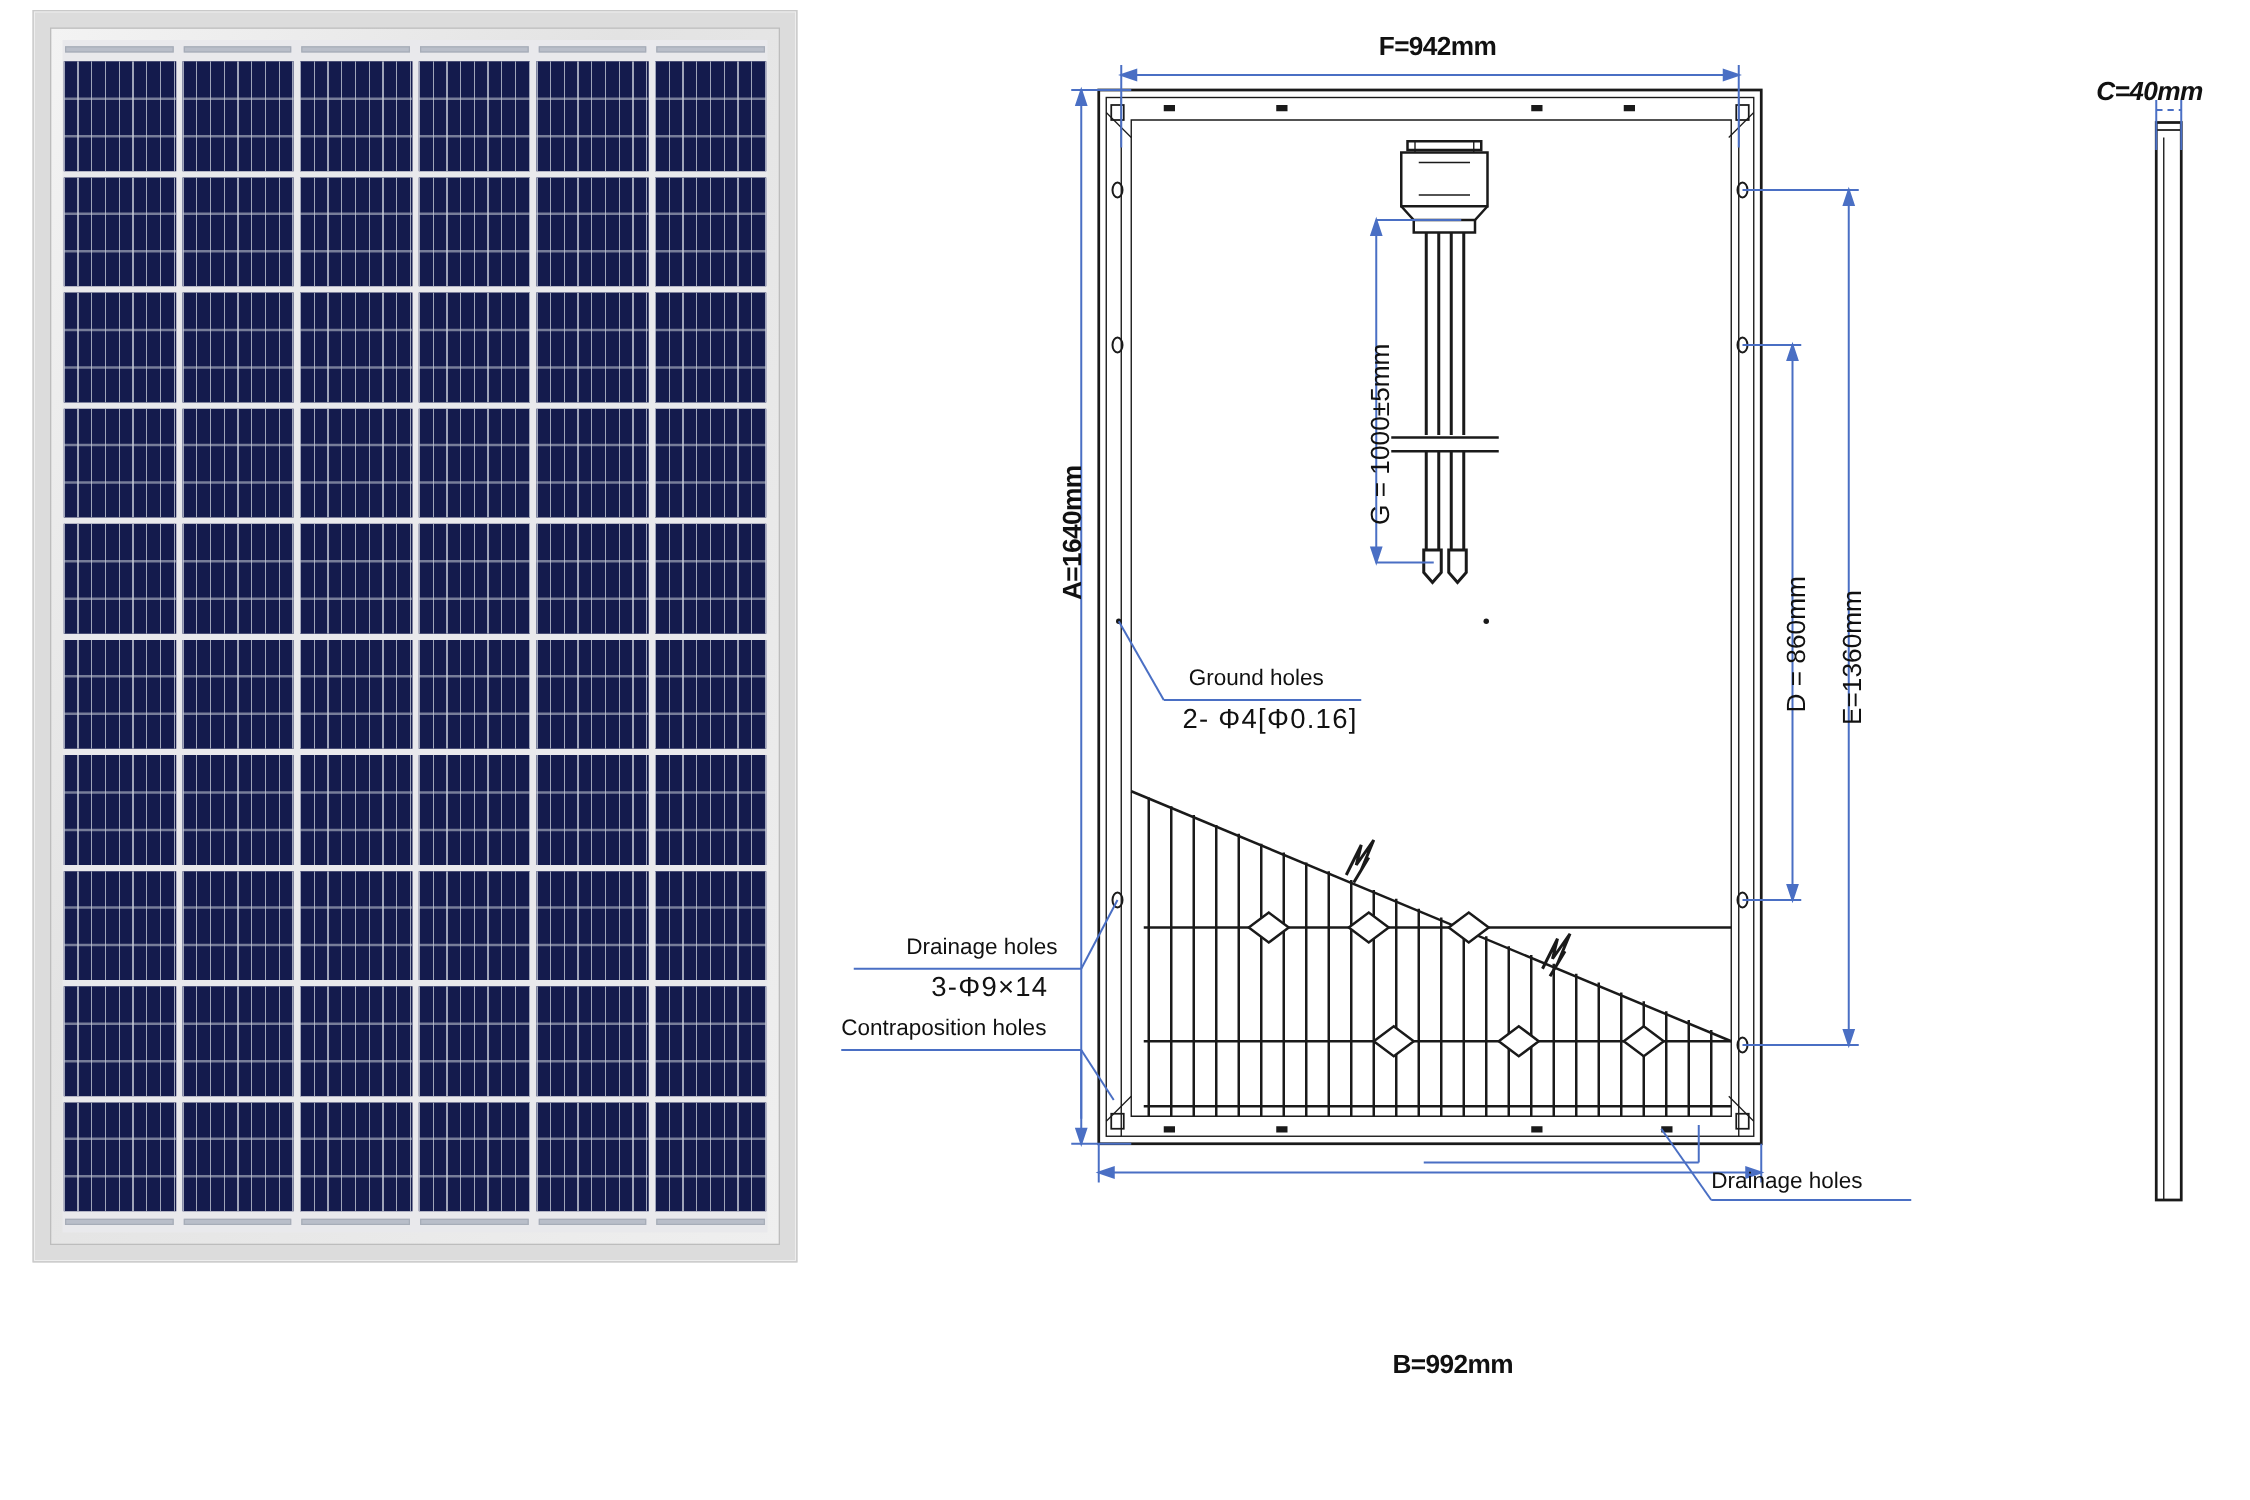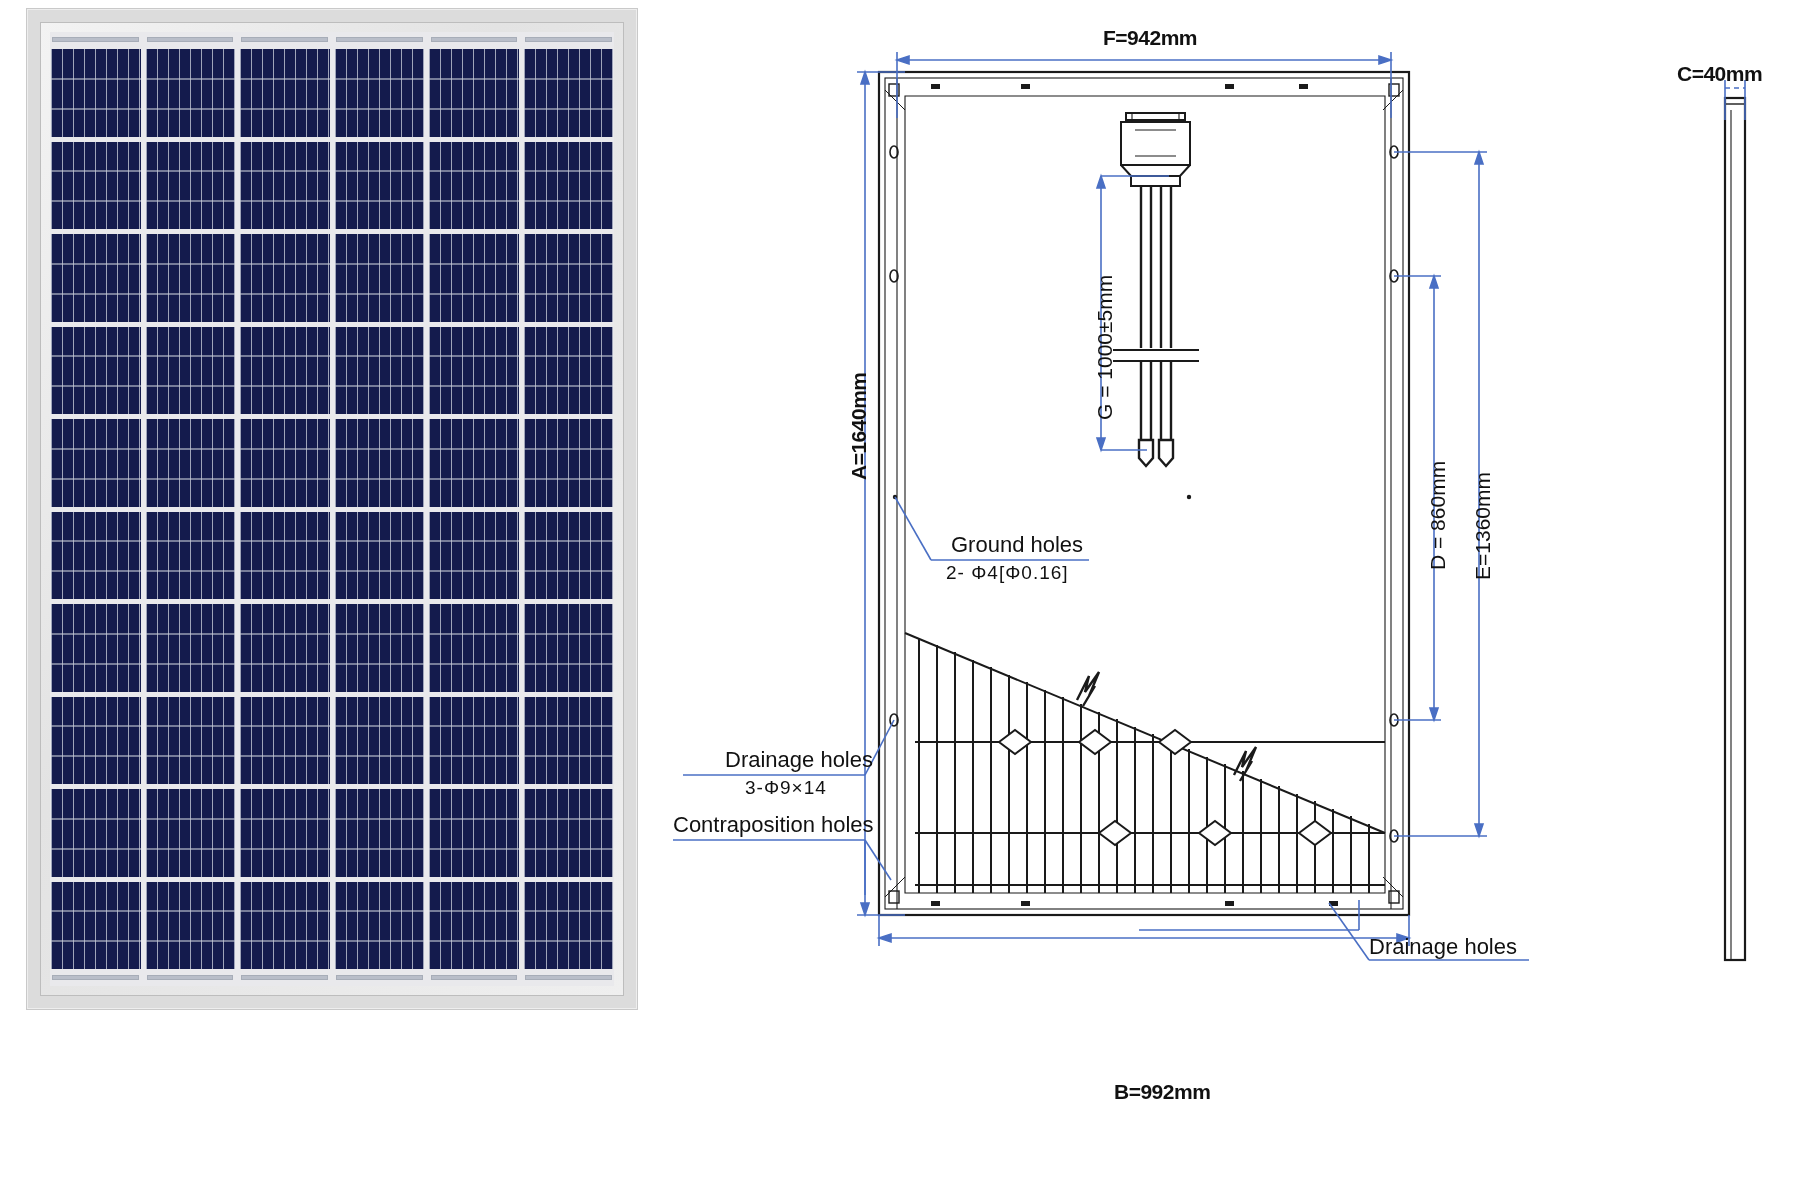--- a/index.html
+++ b/index.html
@@ -104,22 +104,22 @@
     width: 1152px; height: 1200px; margin-left: 21px;
   }
   .lbl {
     position: absolute;
     font-family: "Liberation Sans", sans-serif;
     color: #111;
     white-space: nowrap;
   }
   .dim-bold { font-weight: bold; font-size: 21px; letter-spacing: -0.5px; }
   .dim-plain { font-size: 21px; }
-  .callout { font-size: 22px; }
-  .callout-sub { font-size: 19px; letter-spacing: 1px; }
+  .callout { font-size: 18px; }
+  .callout-sub { font-size: 22px; letter-spacing: 1px; }
   .rot90 { transform: rotate(-90deg); transform-origin: left top; }
   .rot90b { transform: rotate(-90deg); transform-origin: left top; font-weight: bold; letter-spacing: -0.5px; }
 
   svg { position: absolute; left: 0; top: 0; }
 </style>
 </head>
 <body>
 
 <div id="root">
 
@@ -570,21 +570,21 @@
 
         <line x1="660" y1="903" x2="700" y2="960"></line>
         <line x1="700" y1="960" x2="860" y2="960"></line>
         <line x1="470" y1="930" x2="690" y2="930"></line>
         <line x1="690" y1="930" x2="690" y2="900"></line>
       </g>
     </svg>
 
     <div class="lbl dim-bold" style="left:434px; top:26px;">F=942mm</div>
 
-    <div class="lbl dim-bold" style="left:1008px; top:62px;">C=40mm</div>
+    <div class="lbl dim-bold" style="left:1008px; top:62px;font-style:italic;">C=40mm</div>
 
     <div class="lbl dim-bold rot90b" style="left:178px; top:480px;">A=1640mm</div>
 
     <div class="lbl dim-bold" style="left:445px; top:1080px;">B=992mm</div>
 
     <div class="lbl dim-plain rot90" style="left:757px; top:570px;">D = 860mm</div>
 
     <div class="lbl dim-plain rot90" style="left:802px; top:580px;">E=1360mm</div>
 
     <div class="lbl dim-plain rot90" style="left:424px; top:420px;">G = 1000±5mm</div>

